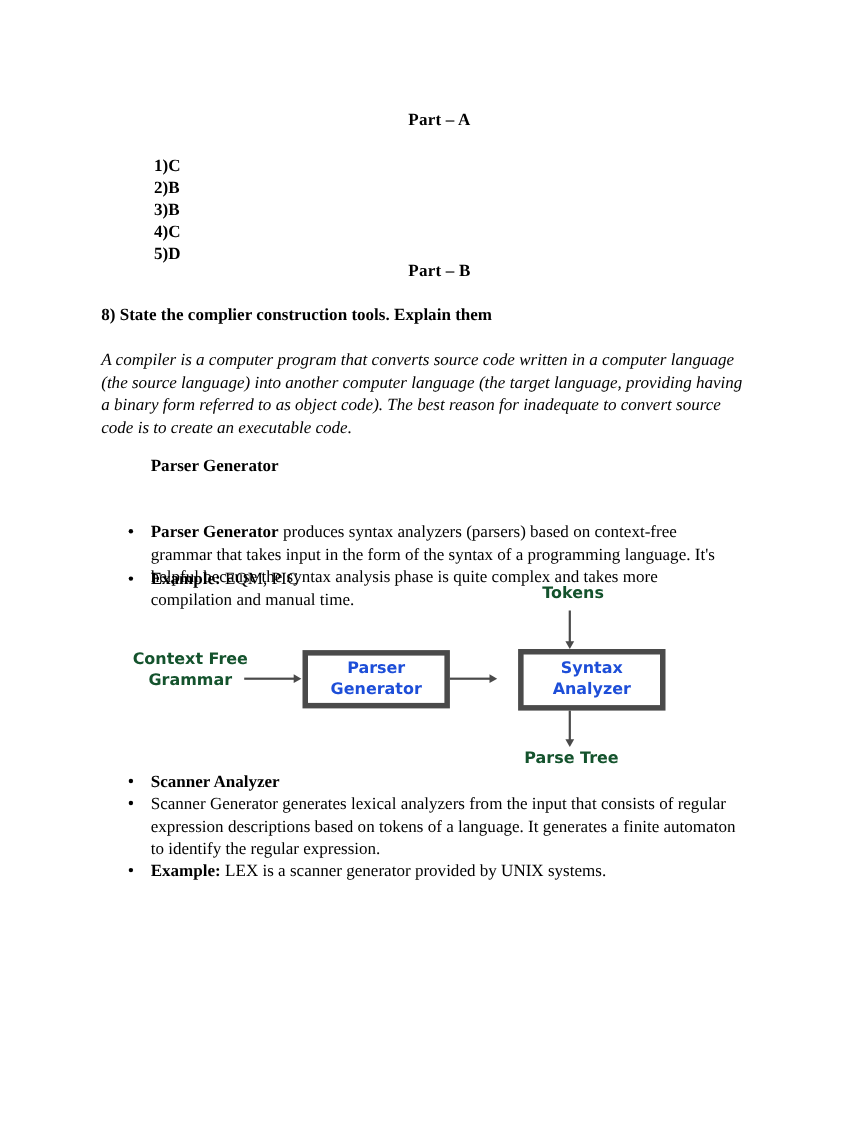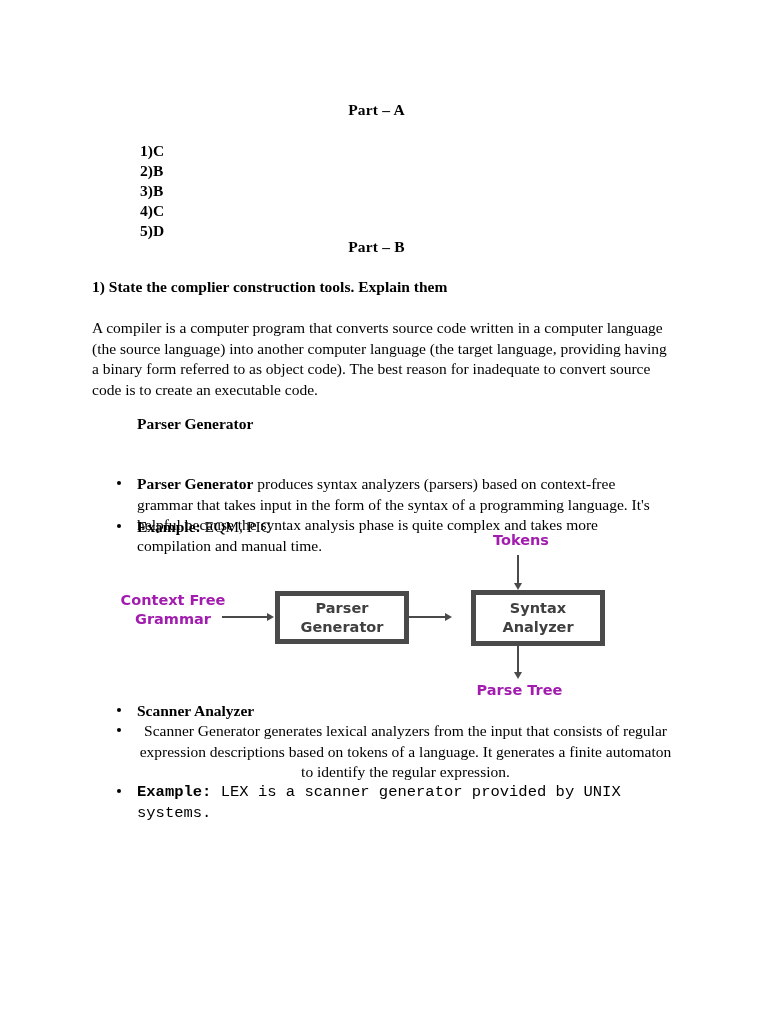--- a/index.html
+++ b/index.html
@@ -21,21 +21,21 @@
     position: absolute;
     left: 0; top: 0;
     width: 768px;
     height: 1024px;
     background: #ffffff;
   }
 
   
   .part-heading {
     position: absolute;
-    left: 85px;
+    left: 108px;
     width: 583px;
     text-align: center;
     font-weight: bold;
     font-size: 15.5px;
     letter-spacing: 0.2px;
   }
   #part-a { top: 101px; }
   #part-b { top: 238px; }
 
   
@@ -64,20 +64,21 @@
 
   
   #intro-paragraph {
     position: absolute;
     left: 92px;
     top: 318px;
     width: 584px;
     font-size: 15.5px;
     line-height: 20.5px;
     text-align: left;
+    font-style: italic;
   }
 
   
   .sub-heading {
     position: absolute;
     left: 137px;
     font-weight: bold;
     font-size: 15.5px;
   }
   #parser-gen-subheading { top: 415px; }
@@ -99,35 +100,35 @@
     width: 4px;
     height: 4px;
     border-radius: 50%;
     background: #000000;
   }
   .bullet b { font-weight: bold; }
 
   #bullet-parser-desc { top: 435px; margin-top: 39px; }
   #bullet-parser-example { top: 517px; }
   #bullet-scanner-title { top: 701px; }
-  #bullet-scanner-desc { top: 721px; text-align: center; }
-  #bullet-scanner-example { top: 782px; font-family: Liberation Mono, monospace; }
+  #bullet-scanner-desc { top: 721px; }
+  #bullet-scanner-example { top: 782px; }
 
   
   #flow-diagram {
     position: absolute;
     left: 100px;
     top: 525px;
     width: 560px;
     height: 185px;
     font-family: "DejaVu Sans", "Liberation Sans", sans-serif;
   }
   .dg-label {
     position: absolute;
-    color: #a21caf;
+    color: #14532d;
     font-weight: bold;
     font-size: 14.5px;
     line-height: 19px;
     text-align: center;
     white-space: pre-line;
   }
   #label-tokens {
     left: 366px; top: 6px; width: 110px;
   }
   #label-cfg {
@@ -140,21 +141,21 @@
   .dg-box {
     position: absolute;
     border: 5px solid #4a4a4a;
     background: #ffffff;
     box-sizing: border-box;
     display: flex;
     align-items: center;
     justify-content: center;
   }
   .dg-box span {
-    color: #404040;
+    color: #1d4ed8;
     font-weight: bold;
     font-size: 14.5px;
     line-height: 19px;
     text-align: center;
     white-space: pre-line;
   }
   #box-parser-generator {
     left: 175px; top: 66px;
     width: 134px; height: 53px;
   }
@@ -206,21 +207,21 @@
   <ul class="answer-list">
     <li>1)C</li>
     <li>2)B</li>
     <li>3)B</li>
     <li>4)C</li>
     <li>5)D</li>
   </ul>
 
   <div class="part-heading" id="part-b">Part – B</div>
 
-  <div id="question-heading">1) State the complier construction tools. Explain them</div>
+  <div id="question-heading">8) State the complier construction tools. Explain them</div>
 
   <div id="intro-paragraph">A compiler is a computer program that converts source code written in a computer language (the source language) into another computer language (the target language, providing having a binary form referred to as object code). The best reason for inadequate to convert source code is to create an executable code.</div>
 
   <div class="sub-heading" id="parser-gen-subheading">Parser Generator</div>
 
   <div class="bullet" id="bullet-parser-desc">
     <span class="dot"></span>
     <b>Parser Generator</b><span> produces syntax analyzers (parsers) based on context-free grammar that takes input in the form of the syntax of a programming language. It's helpful because the syntax analysis phase is quite complex and takes more compilation and manual time.</span>
   </div>
 

